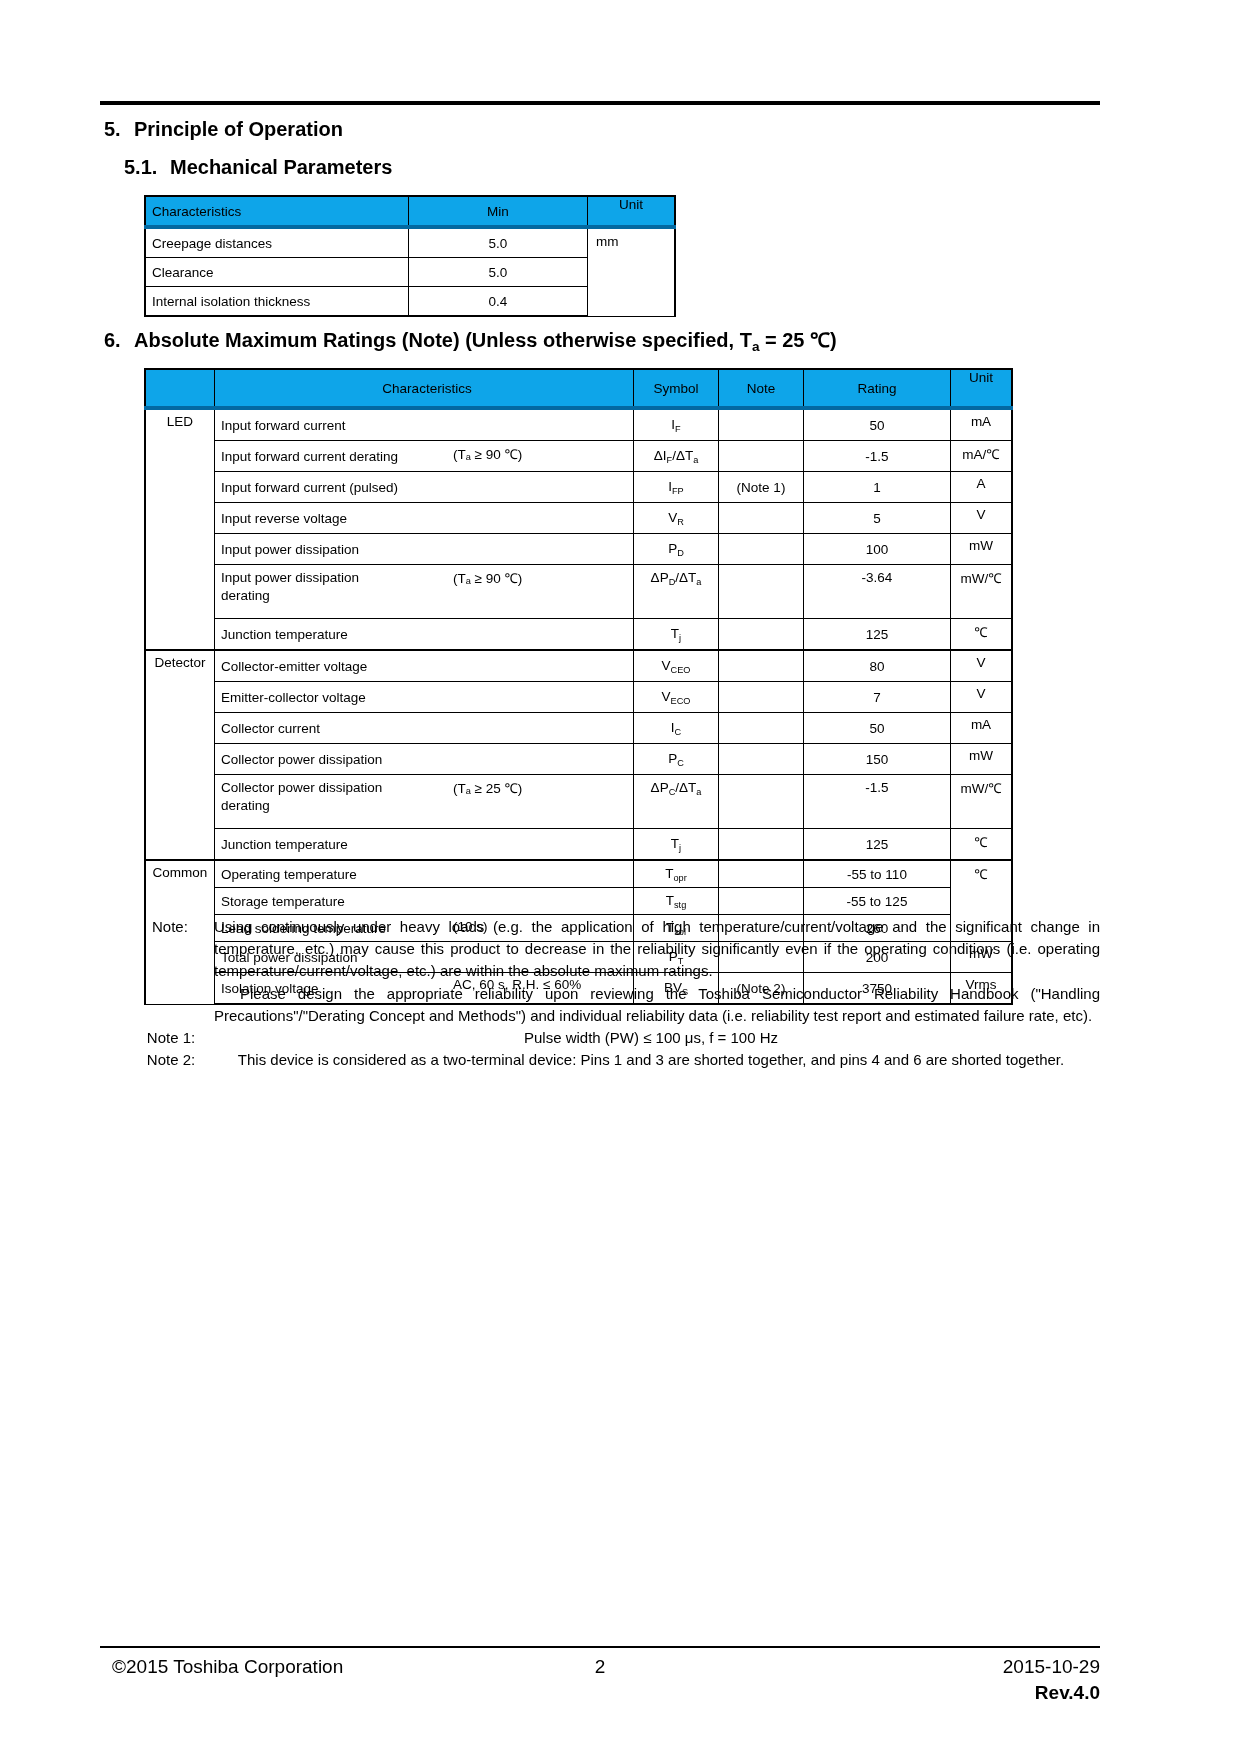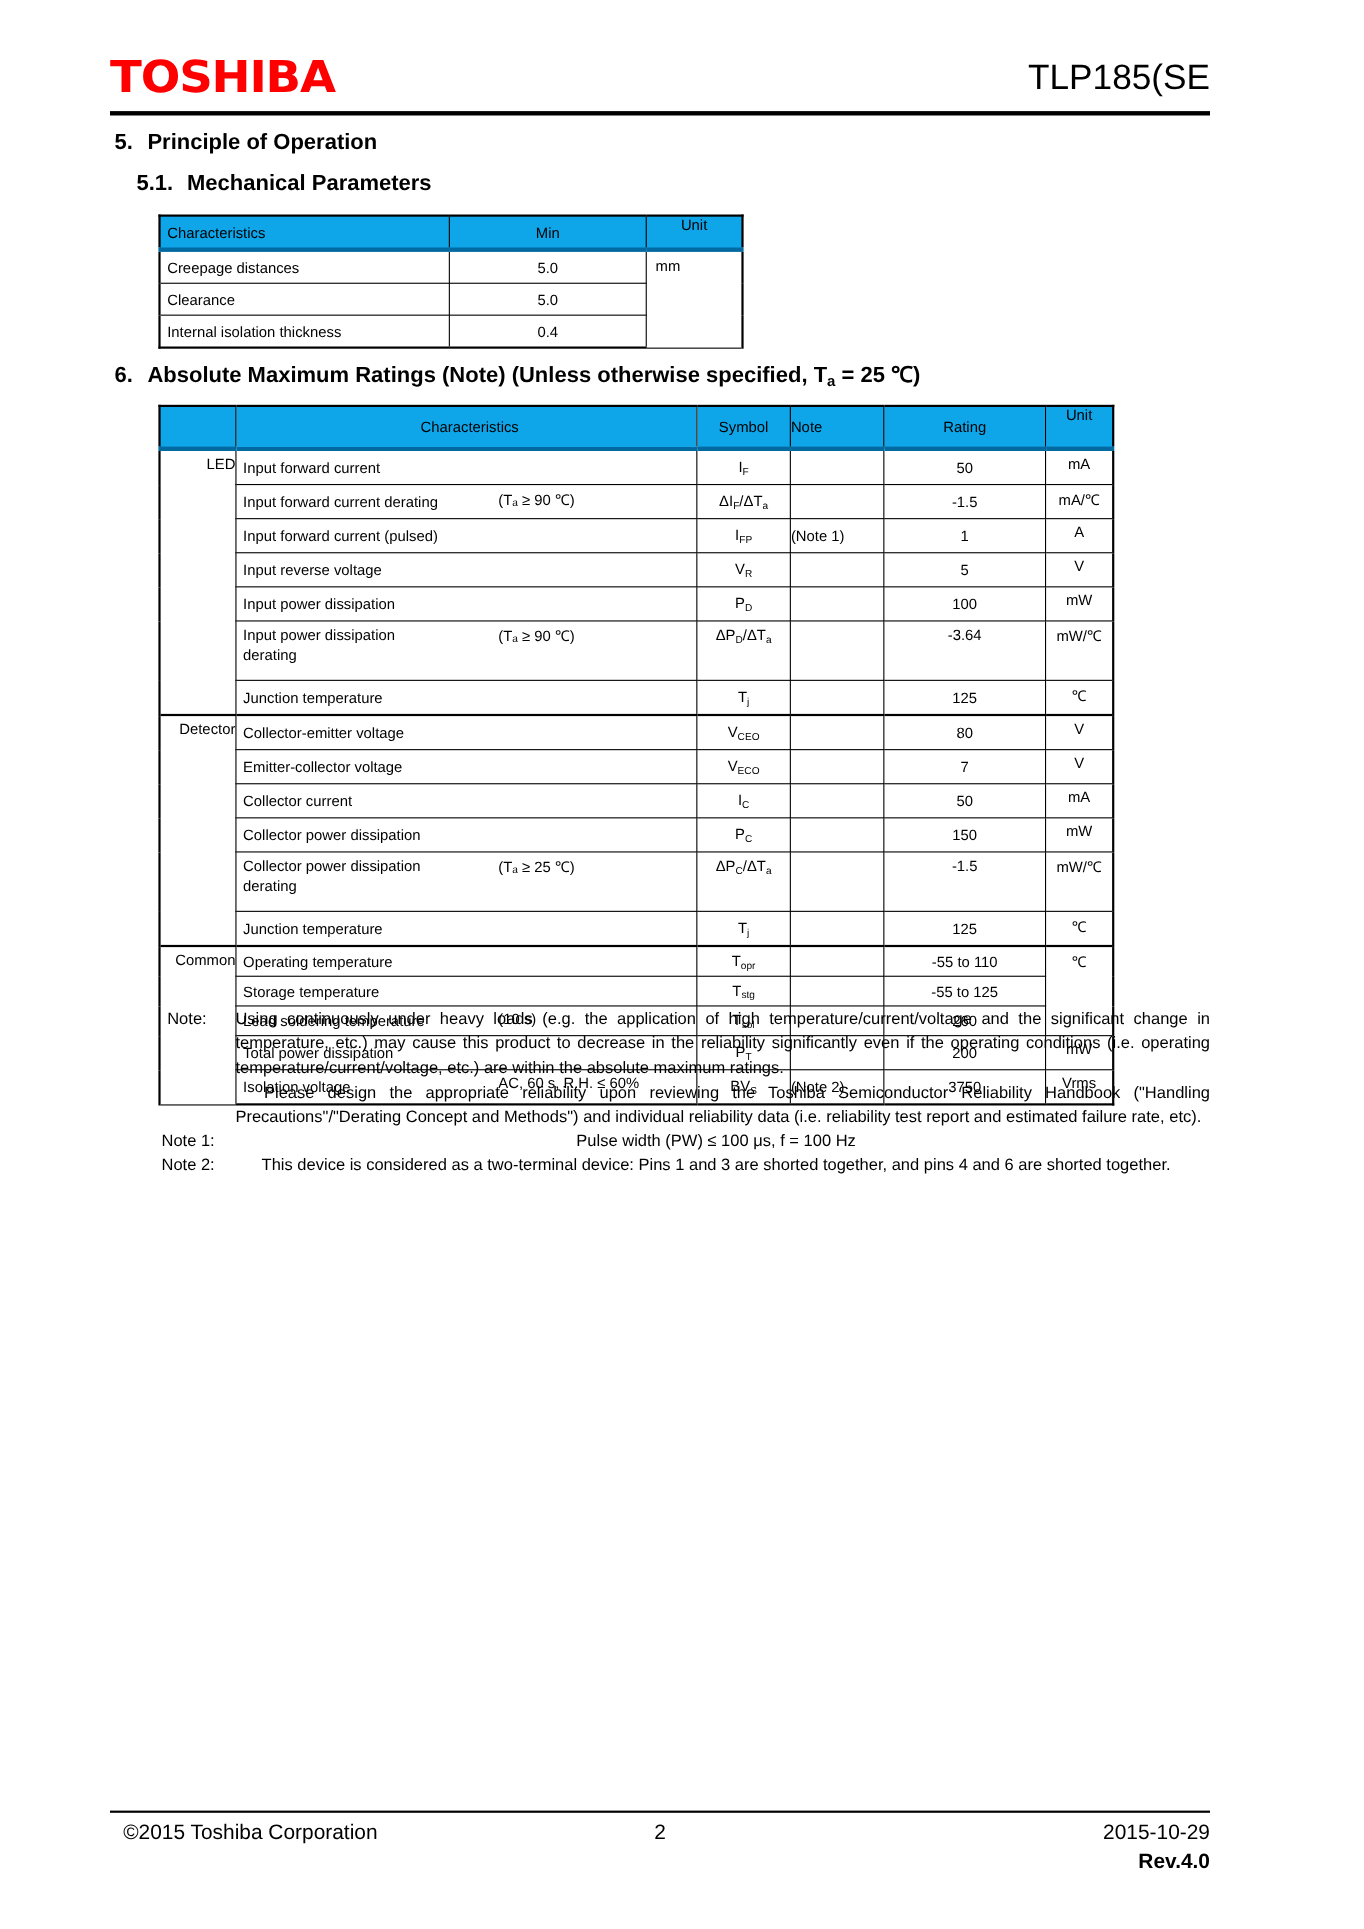--- a/index.html
+++ b/index.html
@@ -118,24 +118,24 @@
   .mech-table .lcol { border-left: 2px solid #000; }
   .mech-table .rcol { border-right: 2px solid #000; }
 
   
   .amr-table {
     position: absolute;
     left: 144px;
     top: 368px;
   }
   .amr-table td { height: 26px; }
-  .amr-table .c-grp   { width: 68px;  text-align: right; vertical-align: top; padding-top: 4px; }
+  .amr-table .c-grp   { width: 68px;  text-align: center; vertical-align: top; padding-top: 4px; }
   .amr-table .c-char  { width: 412px; padding-left: 6px; text-align: left; position: relative; }
   .amr-table .c-sym   { width: 84px;  text-align: center; }
-  .amr-table .c-note  { width: 84px;  text-align: left; }
+  .amr-table .c-note  { width: 84px;  text-align: center; }
   .amr-table .c-rate  { width: 146px; text-align: center; }
   .amr-table .c-unit  { width: 60px;  text-align: center; vertical-align: top; padding-top: 4px; }
   .amr-table .thead td { height: 36px; }
   .amr-table .grp-start td { border-top: 2px solid #000; }
   .amr-table .lcol { border-left: 2px solid #000; }
   .amr-table .rcol { border-right: 2px solid #000; }
   .amr-table .lastrow td { border-bottom: 2px solid #000; }
   .cond {
     position: absolute;
     left: 238px;
@@ -185,24 +185,20 @@
   .footer .copyright { position: absolute; left: 0; top: 0; margin-left: 12px; }
   .footer .pagenum { position: absolute; left: 0; top: 0; width: 1000px; text-align: center; }
   .footer .date { position: absolute; right: 0; top: 0; text-align: right; }
   .footer .rev  { position: absolute; right: 0; top: 26px; text-align: right; font-weight: bold; }
 </style>
 </head>
 <body>
 
 <div class="page">
 
-  <div class="header">
-    <div class="brand">TOSHIBA</div>
-    <div class="part-number">TLP185(SE</div>
-  </div>
   <div class="header-rule"></div>
 
   <div class="h1" style="left:104px; top:118px;">
     <span class="num">5.</span><span>Principle of Operation</span>
   </div>
 
   <div class="h2" style="left:124px; top:156px;">
     <span class="num">5.1.</span><span>Mechanical Parameters</span>
   </div>
 

